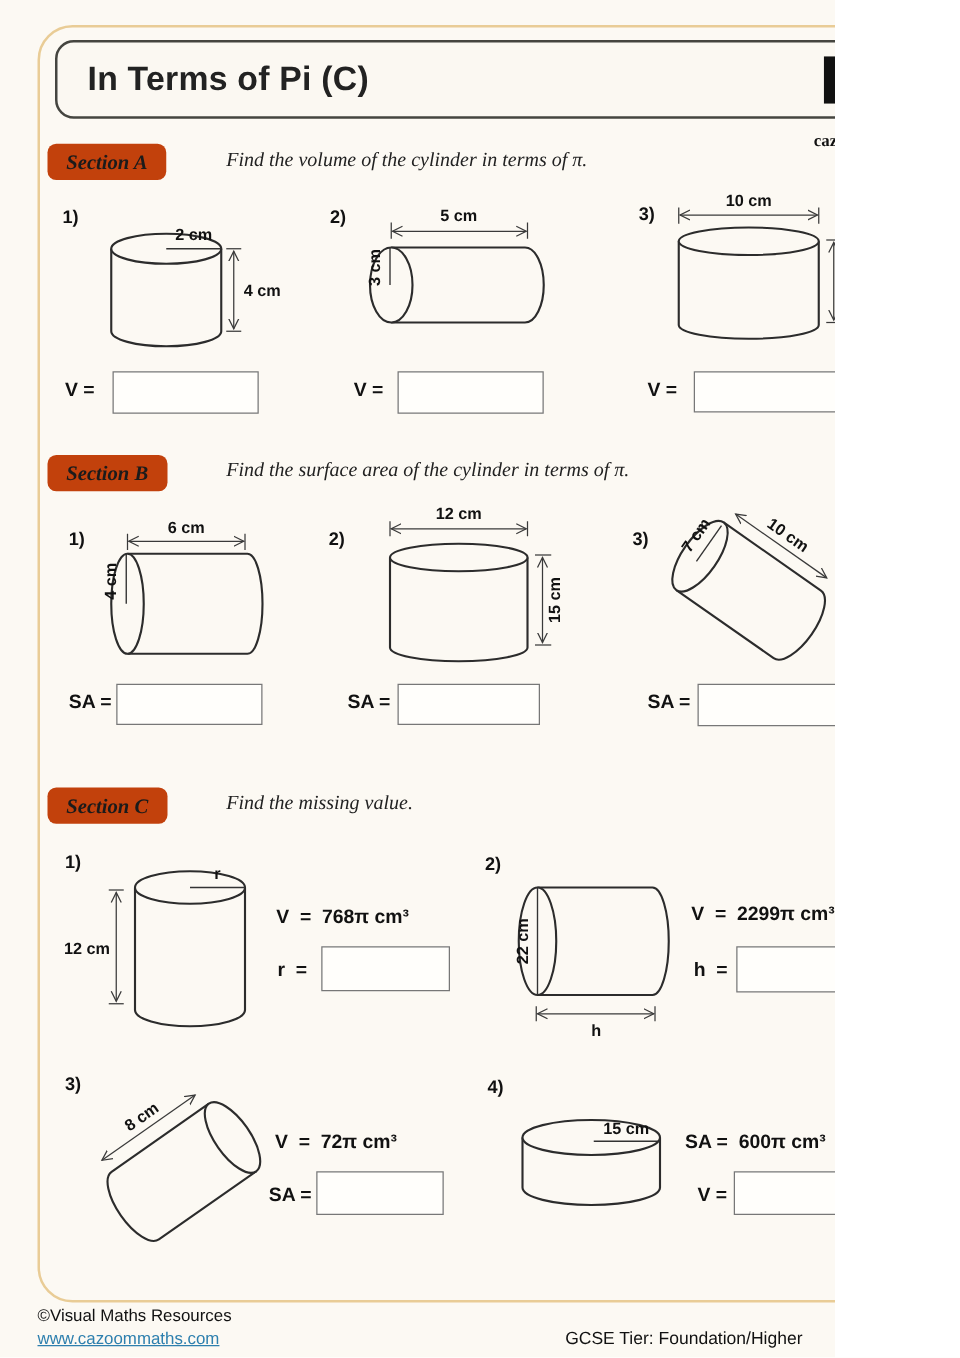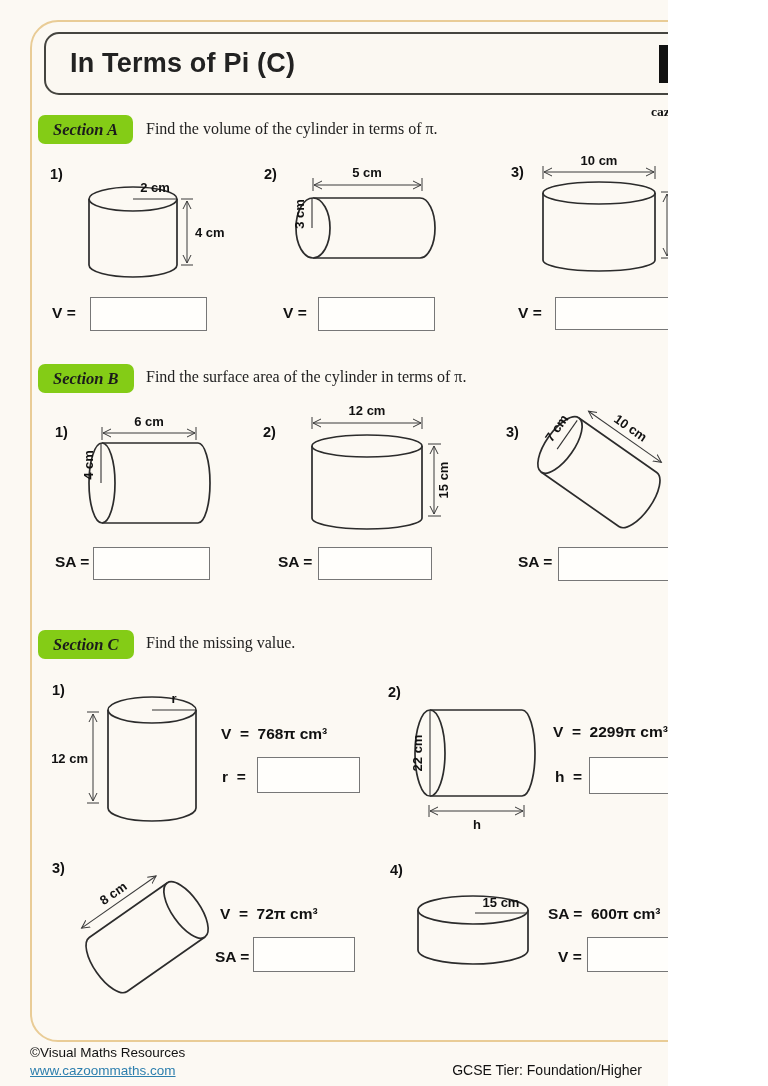--- a/index.html
+++ b/index.html
@@ -6,26 +6,26 @@
   .page {position:relative; width:668px; height:1086px; background:#fcf9f3;
          font-family:"Liberation Sans", sans-serif; overflow:hidden;}
   .frame {position:absolute; left:30px; top:20px; width:704px; height:1018px;
           border:2px solid #e9cc96; border-radius:28px;}
   .title-box {position:absolute; left:44px; top:32px; width:678px; height:59px;
               background:#fbf8f2; border:2.5px solid #454540; border-radius:15px;
               display:flex; align-items:center;}
   .title-box h1 {margin:0 0 0 24px; font-size:27px; color:#222; font-weight:bold; letter-spacing:.2px;}
   .logo {position:absolute; right:16px; top:11px; width:66px; text-align:center; line-height:1;}
   .logo-text {font-family:"Liberation Serif", serif; font-weight:bold; font-size:13.5px; color:#111; margin-top:19px;}
-  .sec-label {position:absolute; height:29px; background:#84cc16; border-radius:7px;
+  .sec-label {position:absolute; height:29px; background:#c2410c; border-radius:7px;
               padding:0 15px; display:flex; align-items:center;
               font-family:"Liberation Serif", serif; font-style:italic; font-weight:bold;
               font-size:16.5px; color:#1b1b1b;}
-  .instruction {position:absolute; font-family:"Liberation Serif", serif; 
-                font-size:16px; color:#222;}
+  .instruction {position:absolute; font-family:"Liberation Serif", serif; font-style:italic;
+                font-size:16px; color:#222;margin-left:35px;}
   .num {position:absolute; font-weight:bold; font-size:14.5px; color:#111;}
   .ans-label {position:absolute; font-weight:bold; font-size:15.5px; color:#111; white-space:pre;}
   .given {position:absolute; font-weight:bold; font-size:15.5px; color:#111; white-space:pre;}
   .ans-box {position:absolute; border:1.5px solid #777; background:#fffefb;}
   .fig {position:absolute; overflow:visible;}
   svg text {font-family:"Liberation Sans", sans-serif; font-weight:bold; font-size:13px; fill:#111;}
   .shape {fill:#fcf9f3; stroke:#2c2c2c; stroke-width:1.7; stroke-linejoin:round;}
   .thin  {stroke:#333; stroke-width:1.1; fill:none;}
   .dim   {stroke:#3a3a3a; stroke-width:1; fill:none;
           marker-start:url(#arrS); marker-end:url(#arrE);}

